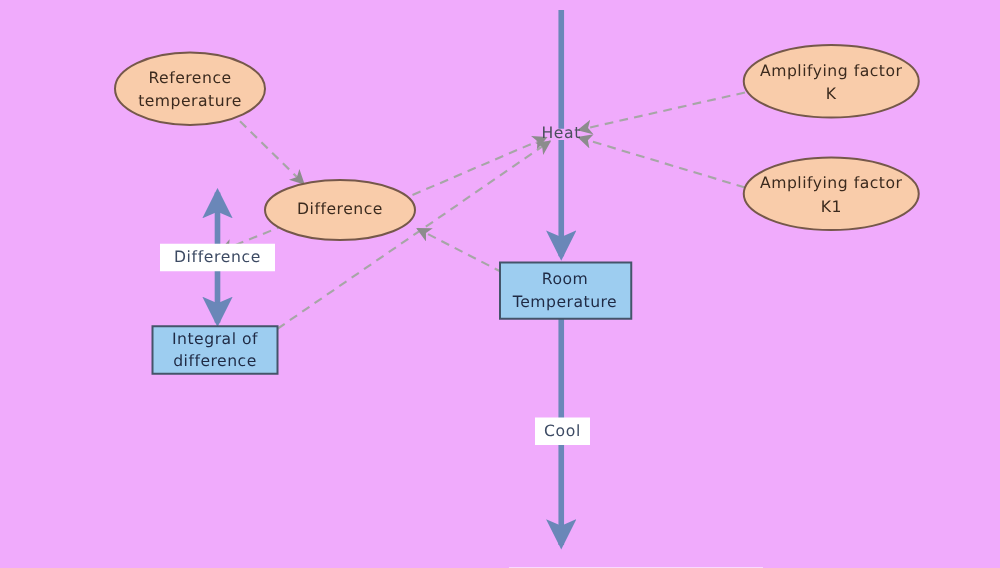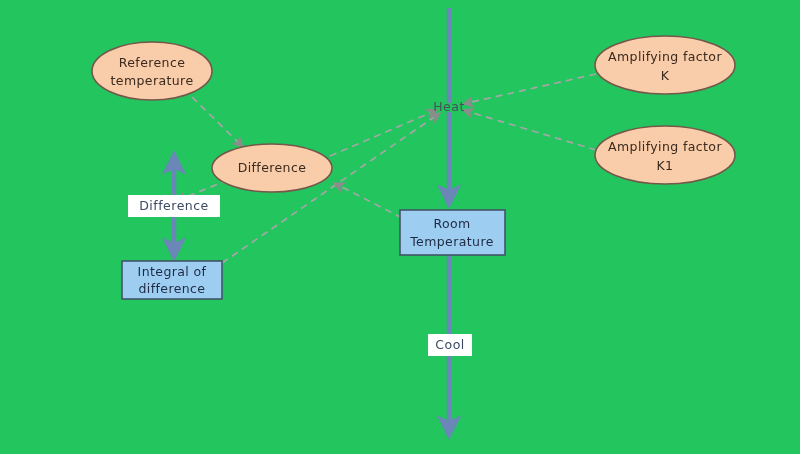--- a/index.html
+++ b/index.html
@@ -8,21 +8,21 @@
     padding: 0;
     background: #ffffff;
   }
   body {
     font-family: "DejaVu Sans", sans-serif;
   }
   #canvas {
     position: relative;
     width: 800px;
     height: 454px;
-    background: #22c55e;
+    background: #f0abfc;
     overflow: hidden;
   }
   #diagram-svg {
     position: absolute;
     top: 0;
     left: 0;
     width: 800px;
     height: 454px;
   }
   .node-label {

